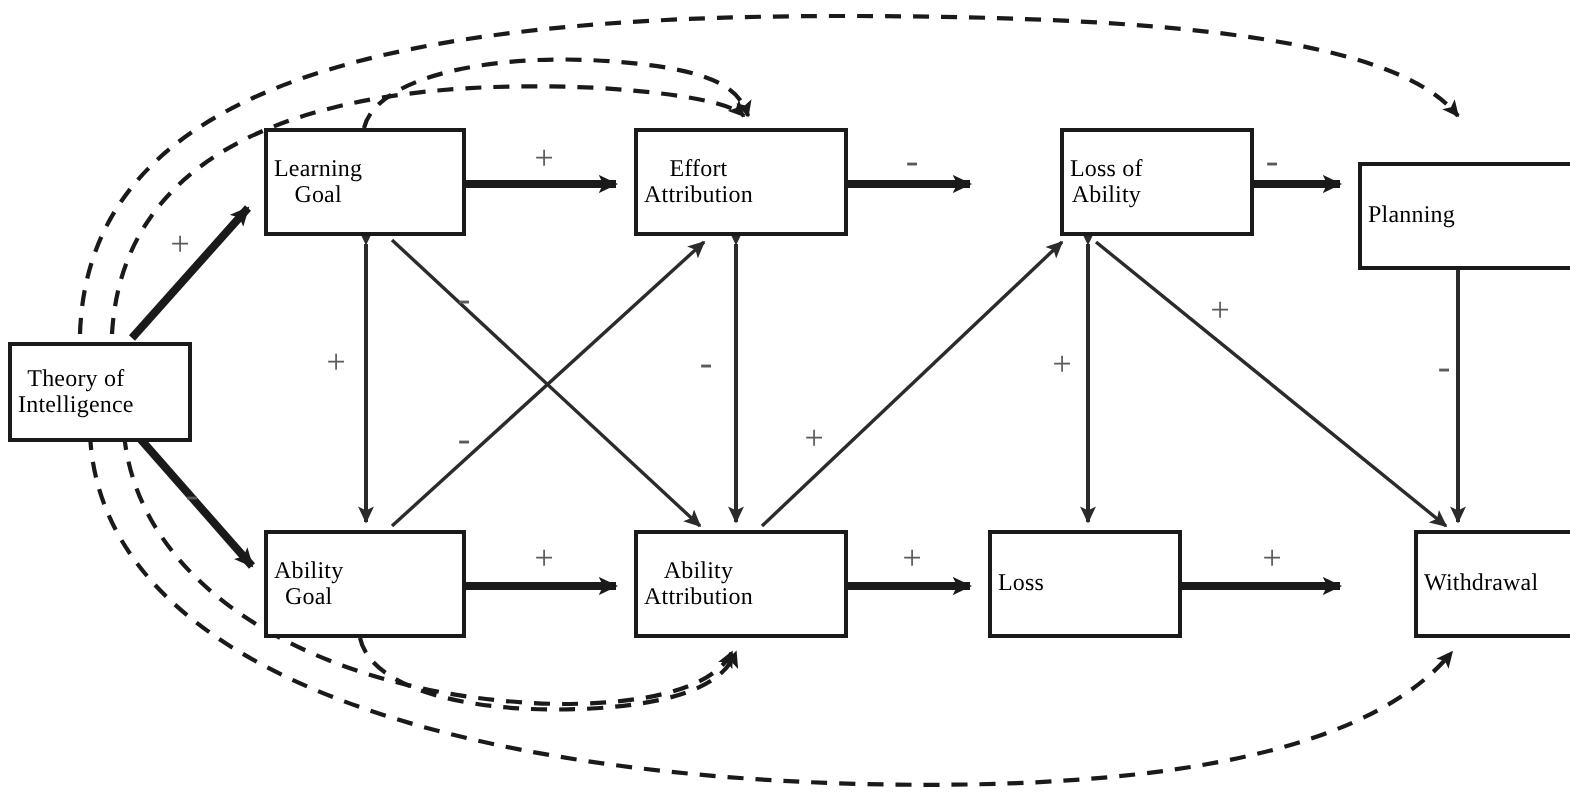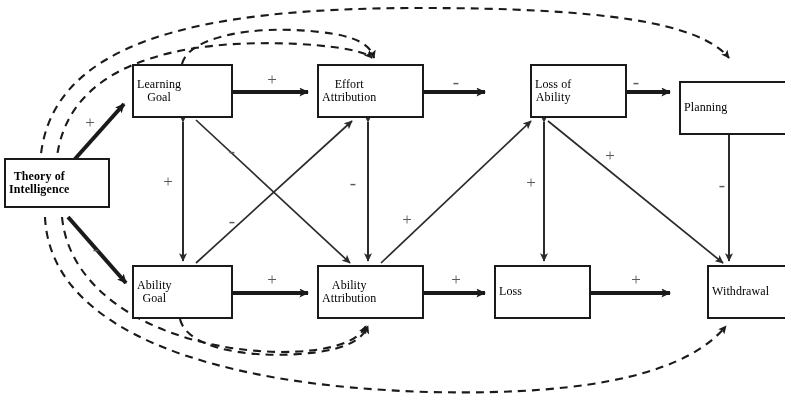--- a/index.html
+++ b/index.html
@@ -79,21 +79,21 @@
       <path d="M 68,217 L 126,283" marker-end="url(#ah-thick)"></path>
       <path d="M 233,92 L 308,92" marker-end="url(#ah-thick)"></path>
       <path d="M 424,92 L 485,92" marker-end="url(#ah-thick)"></path>
       <path d="M 591,92 L 670,92" marker-end="url(#ah-thick)"></path>
       <path d="M 233,293 L 308,293" marker-end="url(#ah-thick)"></path>
       <path d="M 424,293 L 485,293" marker-end="url(#ah-thick)"></path>
       <path d="M 591,293 L 670,293" marker-end="url(#ah-thick)"></path>
     </g>
   </svg>
 
-  <div class="node" style="left:4px;top:158px;width:106px;height:50px;font-weight:bold;">
+  <div class="node" style="left:4px;top:171px;width:92px;height:50px;">
     <div>
       <span>Theory of</span>
       <span>Intelligence</span>
     </div>
   </div>
 
   <div class="node" style="left:132px;top:64px;width:101px;height:54px;">
     <div>
       <span>Learning</span>
       <span>Goal</span>

